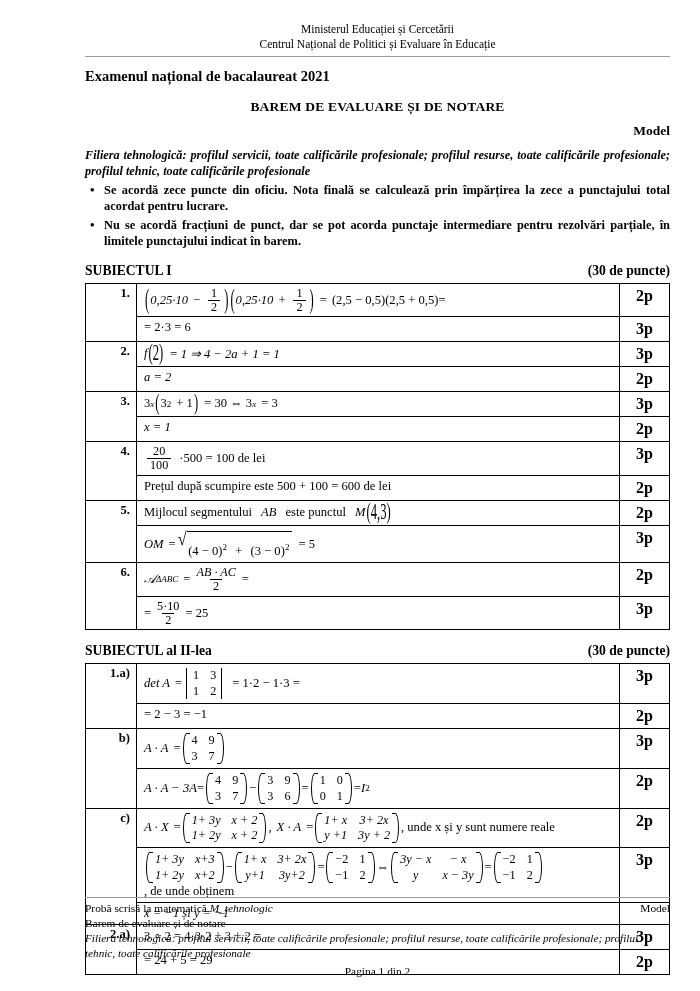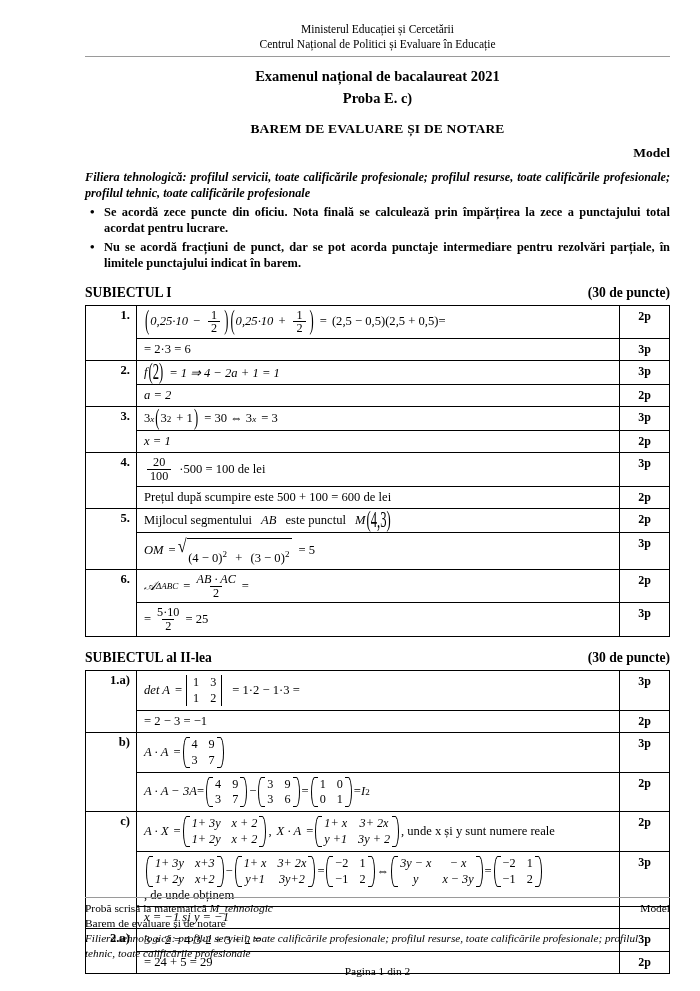--- a/index.html
+++ b/index.html
@@ -6,42 +6,42 @@
   body{width:700px;height:991px;font-family:"Liberation Serif",serif;color:#000;
        -webkit-font-smoothing:antialiased;}
   .page{position:relative;width:700px;height:991px;padding:0;box-sizing:border-box;margin-left:27px;}
   .inner{padding:22px 57px 0 58px;}
 
   
   .ministry{text-align:center;font-size:11.5px;line-height:1.32;}
   .hr-top{border:0;border-top:1.5px solid #9a9a9a;margin:4px 0 9px 0;}
 
   
-  .title-line{text-align:center;font-weight:bold;font-size:14.5px;line-height:1.5;}
+  .title-line{font-weight:bold;font-size:14.5px;line-height:1.5;}
   .subtitle{text-align:center;font-weight:bold;font-size:13.5px;margin-top:6px;}
   .subtitle .ital{font-style:italic;font-weight:bold;}
   .barem{text-align:center;font-weight:bold;font-size:13.5px;letter-spacing:.2px;margin-top:11px;}
   .model-right{text-align:right;font-weight:bold;font-size:13.5px;margin-top:8px;}
 
   
   .filiera{font-style:italic;font-weight:bold;font-size:12.2px;line-height:1.30;margin-top:9px;text-align:justify;}
   .bullets{margin-top:2px;font-size:12.4px;line-height:1.33;}
   .bullet{position:relative;padding-left:19px;margin-top:2px;text-align:justify;font-weight:bold;}
   .bullet:before{content:"\2022";position:absolute;left:5px;top:-1px;font-size:13px;}
 
   
   .sec-head{display:flex;justify-content:space-between;align-items:flex-end;
             font-weight:bold;font-size:13.6px;margin:13px 0 4px 0;}
 
   
   table.barem-table{width:100%;border-collapse:collapse;table-layout:fixed;}
   table.barem-table td{border:1.1px solid #000;vertical-align:top;}
   td.numcell{width:42px;text-align:right;padding:2px 6px 2px 2px;font-weight:bold;font-size:12.6px;}
   td.bodycell{padding:3px 6px 3px 7px;font-size:12.6px;}
-  td.ptscell{width:45px;text-align:center;font-weight:bold;font-size:12px;padding:3px 2px;}
+  td.ptscell{width:45px;text-align:center;font-weight:bold;font-size:16px;padding:3px 2px;}
   .pt-top{padding-top:6px;}
   .pt-mid{padding-top:13px;}
   .pt-low{padding-top:22px;}
 
   
   .mline{white-space:nowrap;display:flex;align-items:center;min-height:17px;}
   .mline.wrapok{white-space:normal;flex-wrap:wrap;}
   .it{font-style:italic;}
   .sp{display:inline-block;width:5px;}
   .spw{display:inline-block;width:9px;}
@@ -95,21 +95,20 @@
 <div class="page">
 <div class="inner">
 
   <div class="ministry">
     <div>Ministerul Educației și Cercetării</div>
     <div>Centrul Național de Politici și Evaluare în Educație</div>
   </div>
   <hr class="hr-top">
 
   <div class="title-line">Examenul național de bacalaureat 2021</div>
-  <div class="title-line">Proba E. c)</div>
   <div class="barem">BAREM DE EVALUARE ȘI DE NOTARE</div>
   <div class="model-right">Model</div>
 
   <div class="filiera">Filiera tehnologică: profilul servicii, toate calificările profesionale; profilul resurse, toate calificările profesionale; profilul tehnic, toate calificările profesionale</div>
   <div class="bullets">
     <div class="bullet">Se acordă zece puncte din oficiu. Nota finală se calculează prin împărțirea la zece a punctajului total acordat pentru lucrare.</div>
     <div class="bullet">Nu se acordă fracțiuni de punct, dar se pot acorda punctaje intermediare pentru rezolvări parțiale, în limitele punctajului indicat în barem.</div>
   </div>
 
   <div class="sec-head">

